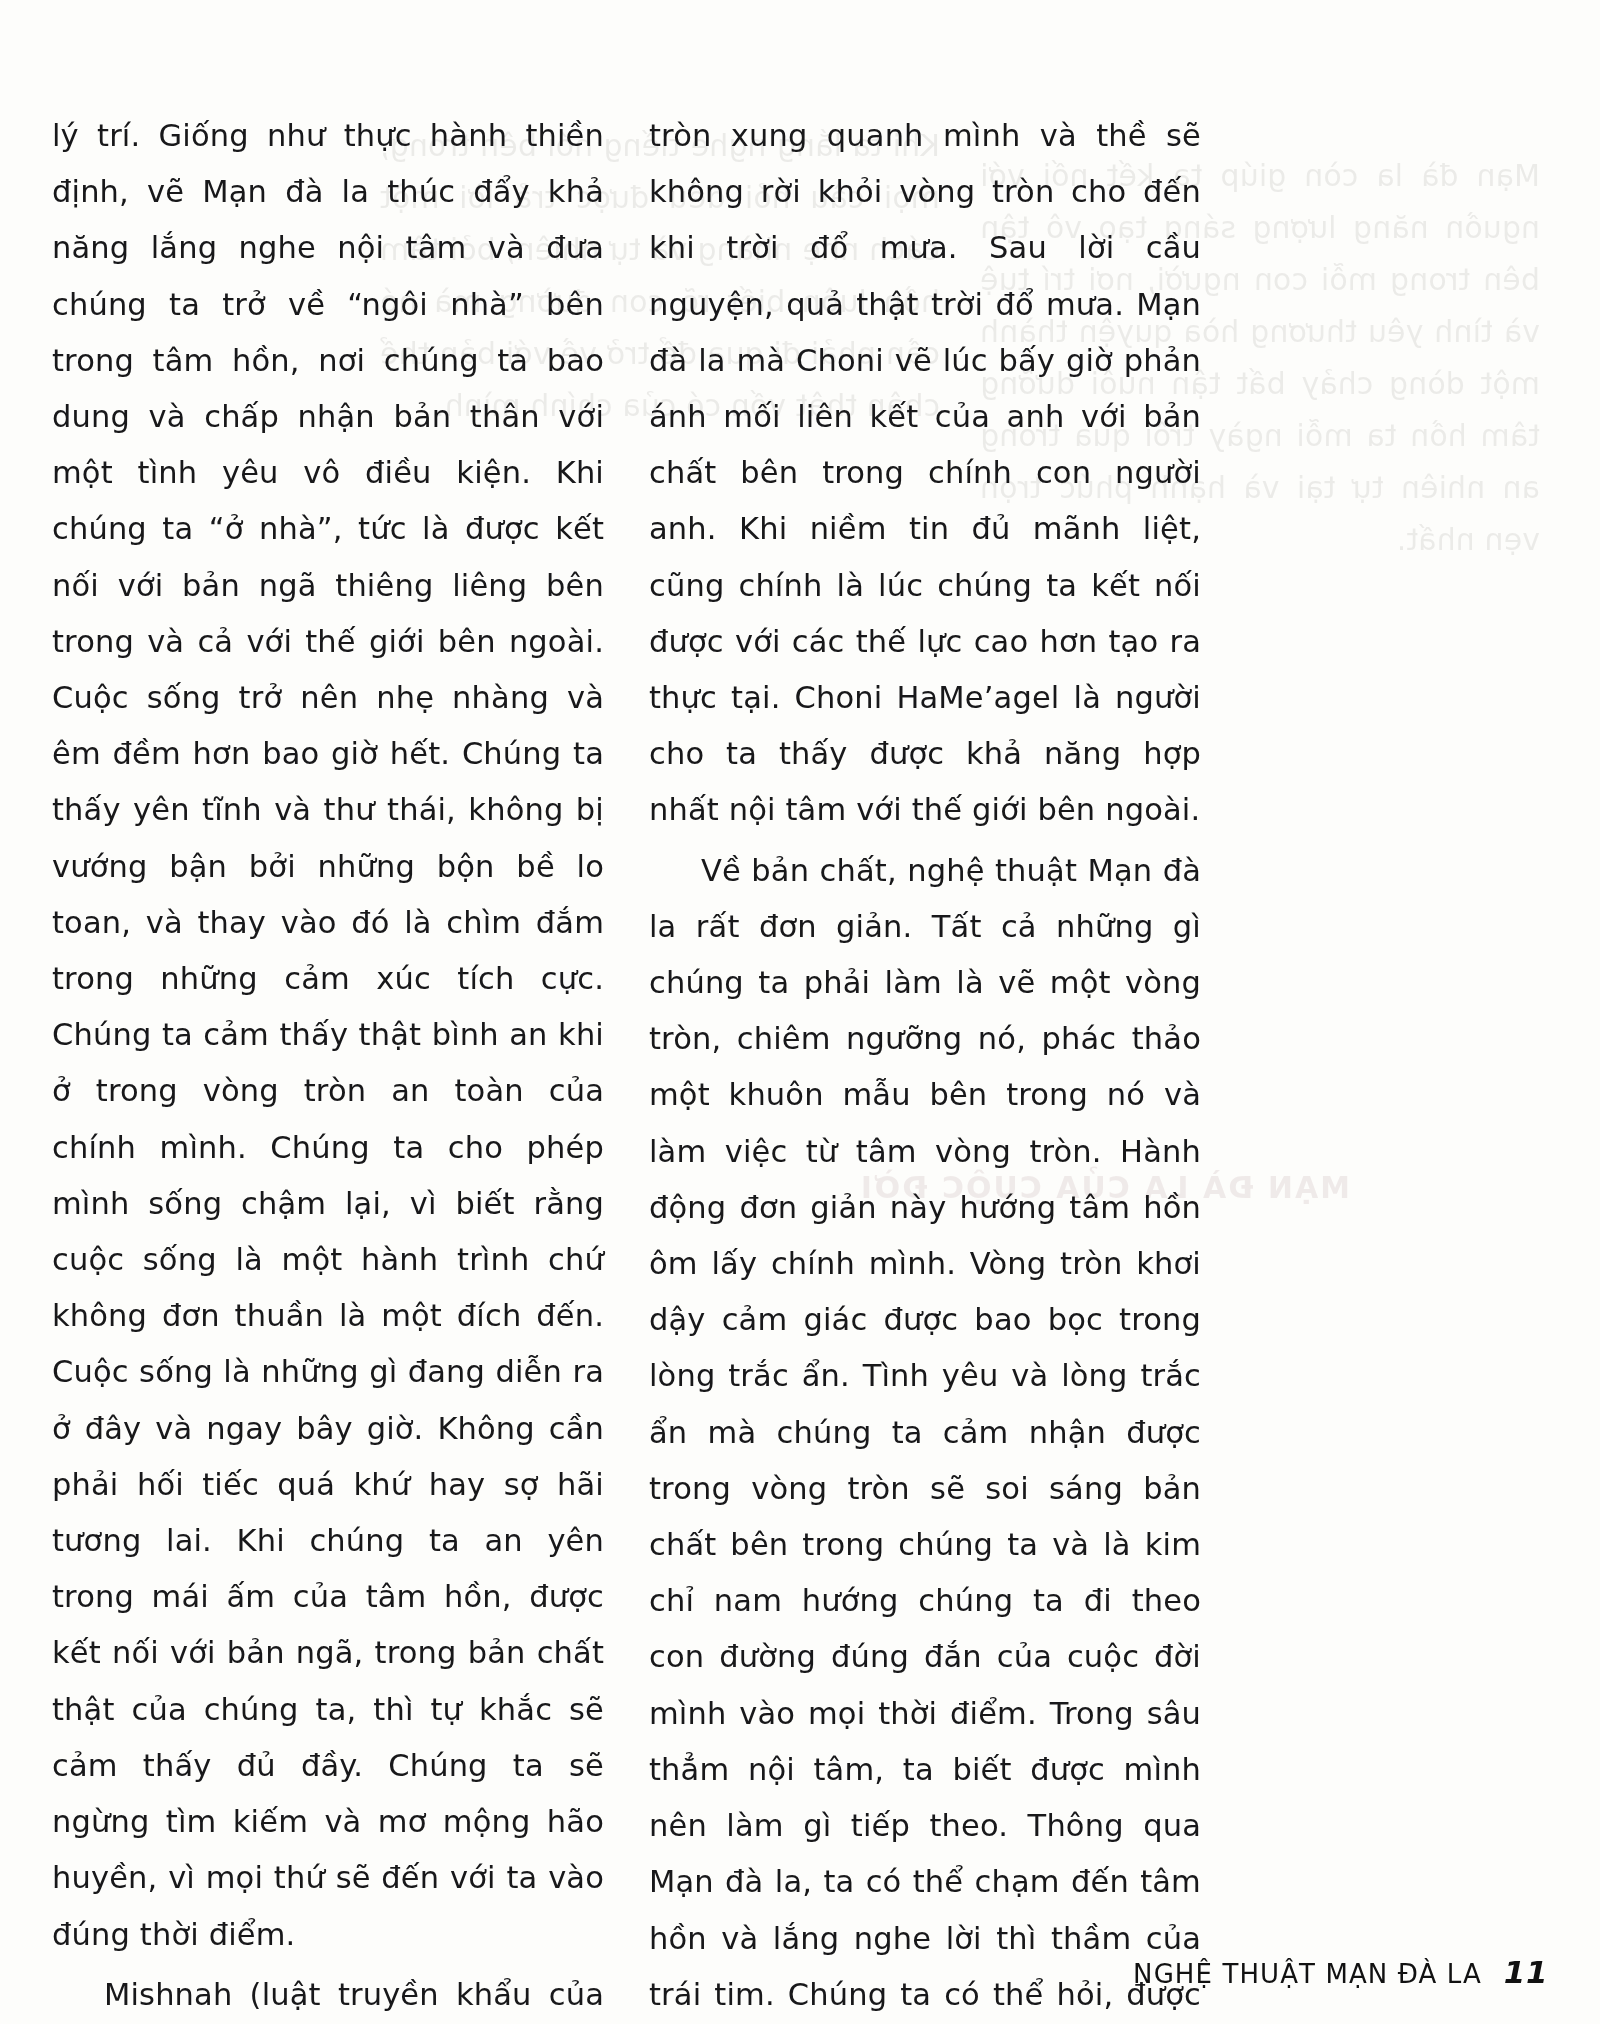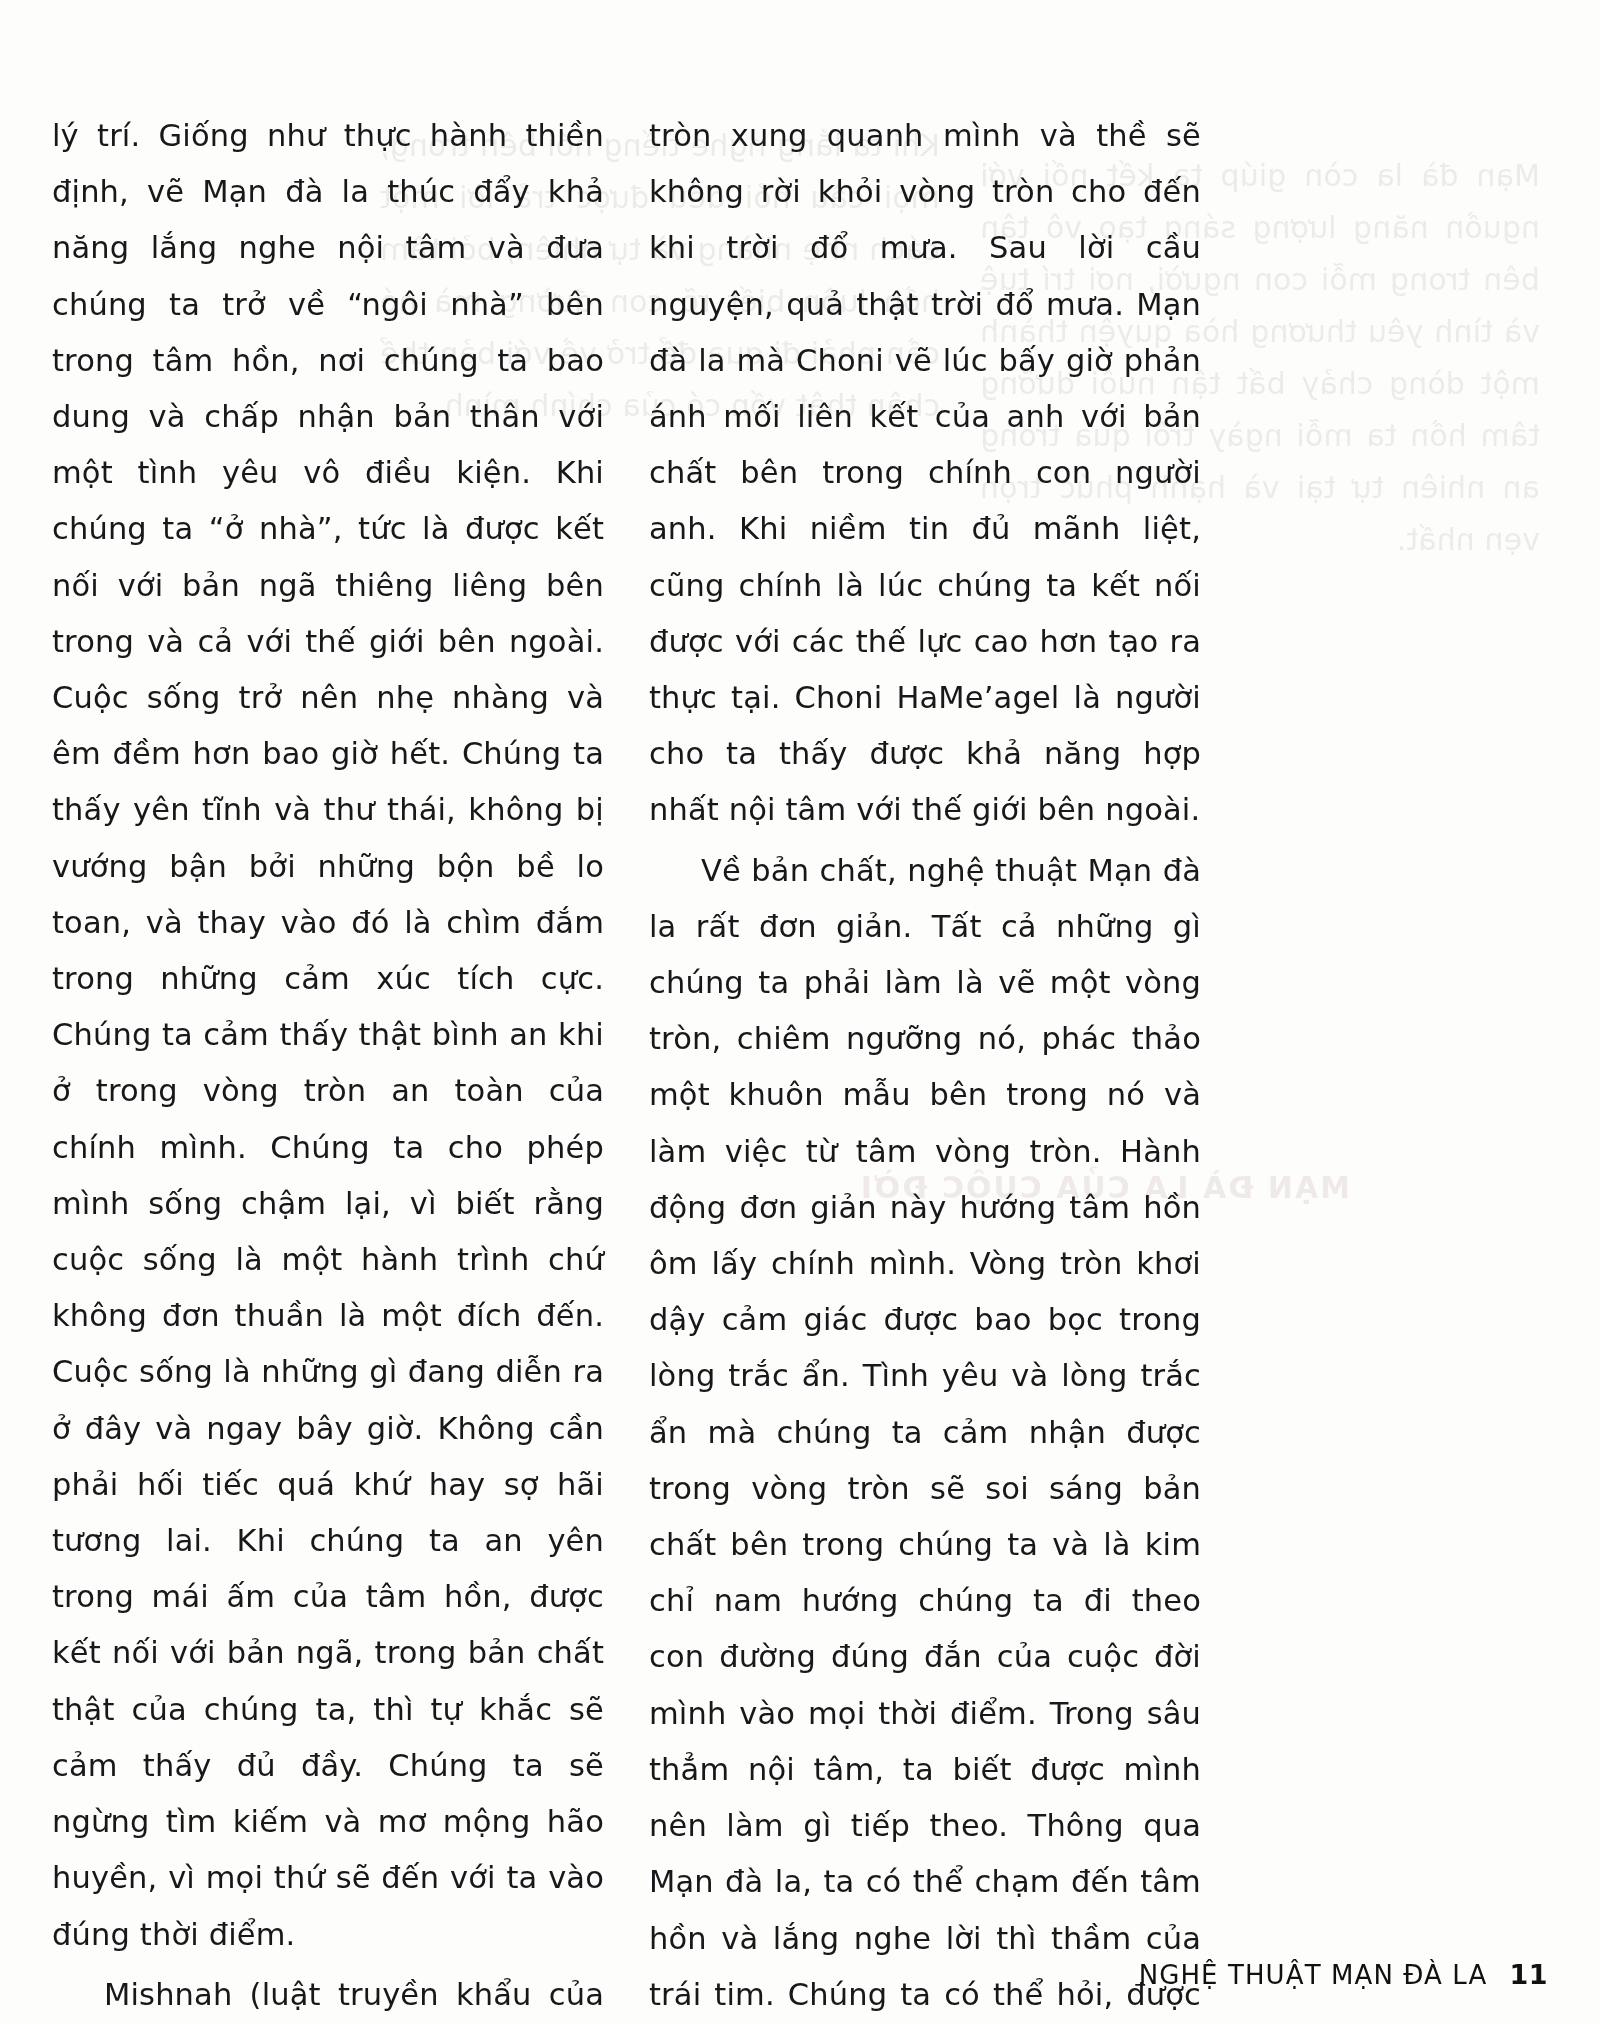--- a/index.html
+++ b/index.html
@@ -89,23 +89,24 @@
     align-items: baseline;
     gap: 22px;
     color: #111;
   }
   .footer-title {
     font-size: 26px;
     letter-spacing: 1.1px;
     font-weight: 400;
   }
   .footer-page {
-    font-size: 27px;
+    font-size: 31px;
     font-weight: 700;
     letter-spacing: 0.5px;
+    font-style: italic;
   }
 </style>
 </head>
 <body>
 
 <div class="page">
 
   <div class="ghost-layer">
     <div class="ghost-col a">Mạn đà la còn giúp ta kết nối với nguồn năng lượng sáng tạo vô tận bên trong mỗi con người, nơi trí tuệ và tình yêu thương hòa quyện thành một dòng chảy bất tận nuôi dưỡng tâm hồn ta mỗi ngày trôi qua trong an nhiên tự tại và hạnh phúc trọn vẹn nhất.</div>
     <div class="ghost-col b">Khi ta lắng nghe tiếng nói bên trong, mọi câu hỏi đều được trả lời một cách nhẹ nhàng và tự nhiên, bởi tâm hồn luôn biết rõ con đường mà nó cần phải đi qua để trở về với bản thể chân thật vốn có của chính mình.</div>

